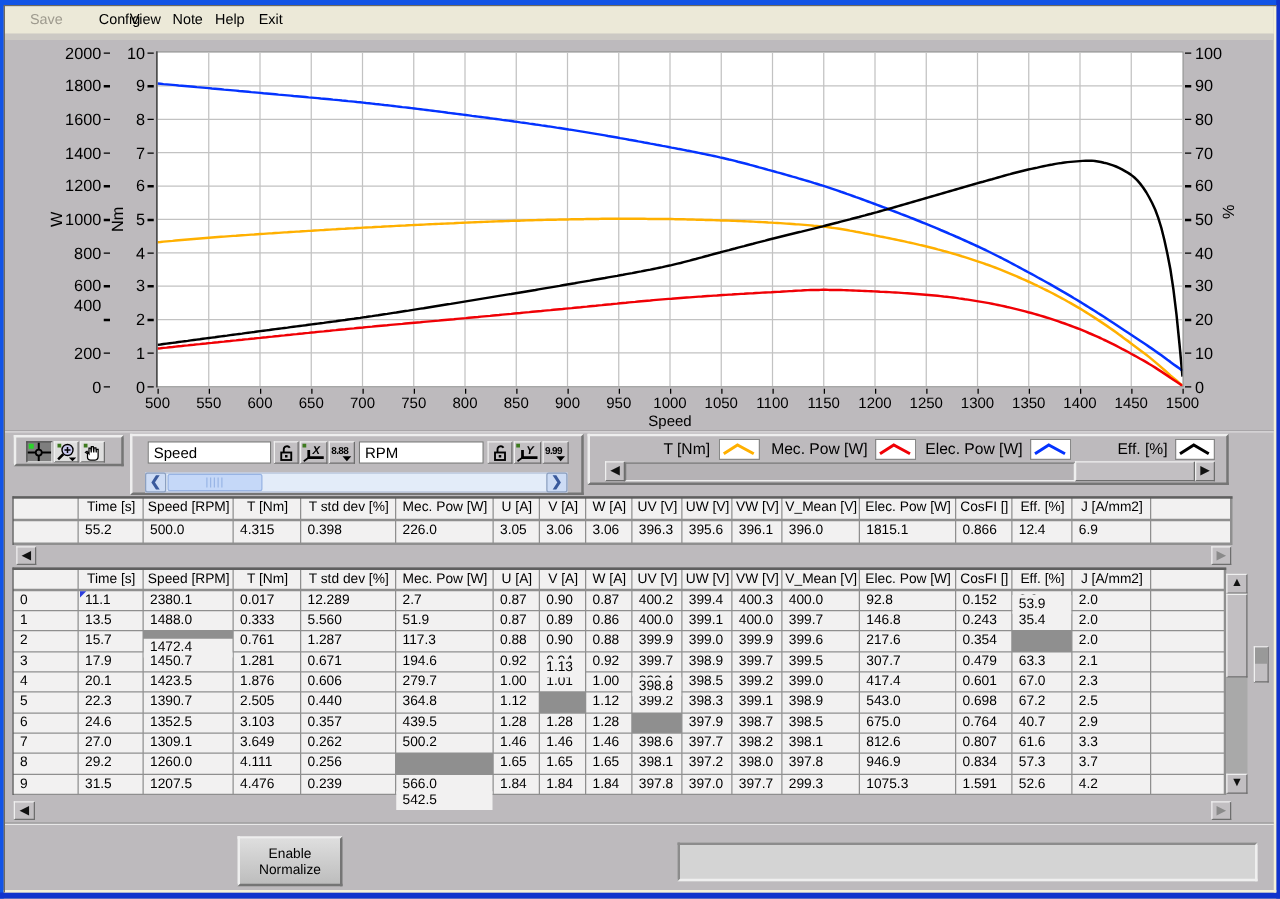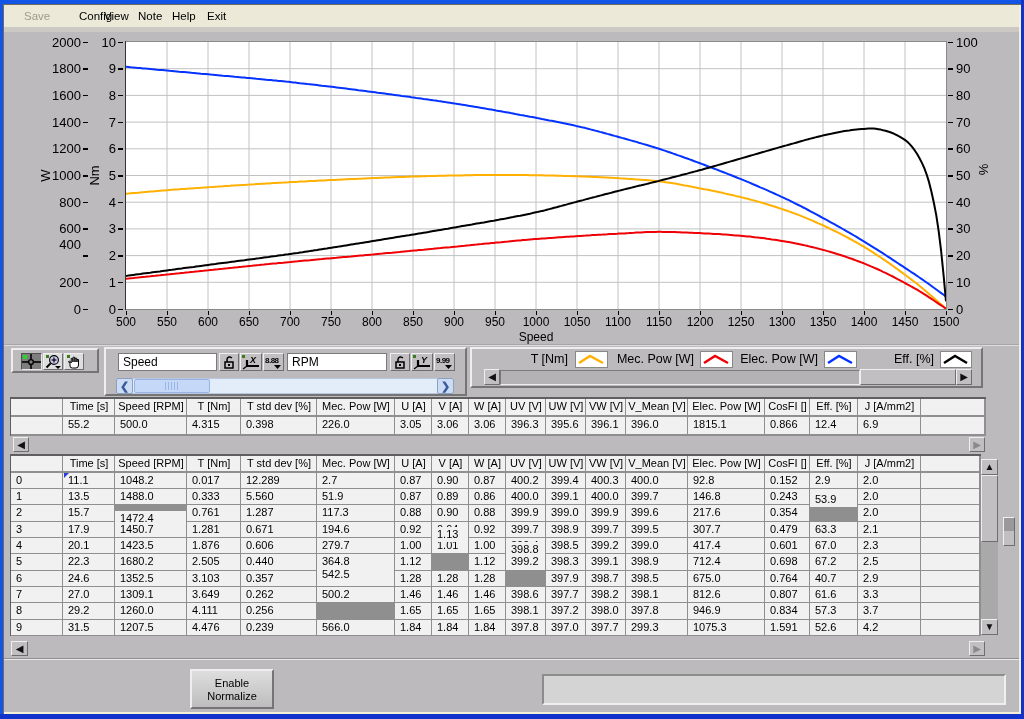--- a/index.html
+++ b/index.html
@@ -331,21 +331,21 @@
 <div class="tc th" style="left:546px;top:456.0px;width:39px;height:15.0px">UW [V]</div>
 <div class="tc th" style="left:586px;top:456.0px;width:39px;height:15.0px">VW [V]</div>
 <div class="tc th" style="left:626px;top:456.0px;width:61px;height:15.0px">V_Mean [V]</div>
 <div class="tc th" style="left:688px;top:456.0px;width:76px;height:15.0px">Elec. Pow [W]</div>
 <div class="tc th" style="left:765px;top:456.0px;width:44px;height:15.0px">CosFI []</div>
 <div class="tc th" style="left:810px;top:456.0px;width:47px;height:15.0px">Eff. [%]</div>
 <div class="tc th" style="left:858px;top:456.0px;width:62px;height:15.0px">J [A/mm2]</div>
 <div class="tc th" style="left:921px;top:456.0px;width:58px;height:15.0px"></div>
 <div class="tc" style="left:11px;top:472.5px;width:51px;height:15.4px">0</div>
 <div class="tc" style="left:63px;top:472.5px;width:51px;height:15.4px">11.1</div>
-<div class="tc" style="left:115px;top:472.5px;width:71px;height:15.4px">1048.2</div>
+<div class="tc" style="left:115px;top:472.5px;width:71px;height:15.4px">2380.1</div>
 <div class="tc" style="left:187px;top:472.5px;width:53px;height:15.4px">0.017</div>
 <div class="tc" style="left:241px;top:472.5px;width:75px;height:15.4px">12.289</div>
 <div class="tc" style="left:317px;top:472.5px;width:77px;height:15.4px">2.7</div>
 <div class="tc" style="left:395px;top:472.5px;width:36px;height:15.4px">0.87</div>
 <div class="tc" style="left:432px;top:472.5px;width:36px;height:15.4px">0.90</div>
 <div class="tc" style="left:469px;top:472.5px;width:36px;height:15.4px">0.87</div>
 <div class="tc" style="left:506px;top:472.5px;width:39px;height:15.4px">400.2</div>
 <div class="tc" style="left:546px;top:472.5px;width:39px;height:15.4px">399.4</div>
 <div class="tc" style="left:586px;top:472.5px;width:39px;height:15.4px">400.3</div>
 <div class="tc" style="left:626px;top:472.5px;width:61px;height:15.4px">400.0</div>
@@ -380,21 +380,21 @@
 <div class="tc" style="left:317px;top:505.2px;width:77px;height:15.4px">117.3</div>
 <div class="tc" style="left:395px;top:505.2px;width:36px;height:15.4px">0.88</div>
 <div class="tc" style="left:432px;top:505.2px;width:36px;height:15.4px">0.90</div>
 <div class="tc" style="left:469px;top:505.2px;width:36px;height:15.4px">0.88</div>
 <div class="tc" style="left:506px;top:505.2px;width:39px;height:15.4px">399.9</div>
 <div class="tc" style="left:546px;top:505.2px;width:39px;height:15.4px">399.0</div>
 <div class="tc" style="left:586px;top:505.2px;width:39px;height:15.4px">399.9</div>
 <div class="tc" style="left:626px;top:505.2px;width:61px;height:15.4px">399.6</div>
 <div class="tc" style="left:688px;top:505.2px;width:76px;height:15.4px">217.6</div>
 <div class="tc" style="left:765px;top:505.2px;width:44px;height:15.4px">0.354</div>
-<div class="tc" style="left:810px;top:492px;width:47px;height:15.4px">53.9</div>
+<div class="tc" style="left:810px;top:476px;width:47px;height:15.4px">53.9</div>
 <div class="tc" style="left:858px;top:505.2px;width:62px;height:15.4px">2.0</div>
 <div class="tc" style="left:921px;top:505.2px;width:58px;height:15.4px"></div>
 <div class="tc" style="left:11px;top:521.6px;width:51px;height:15.4px">3</div>
 <div class="tc" style="left:63px;top:521.6px;width:51px;height:15.4px">17.9</div>
 <div class="tc" style="left:115px;top:521.6px;width:71px;height:15.4px">1450.7</div>
 <div class="tc" style="left:187px;top:521.6px;width:53px;height:15.4px">1.281</div>
 <div class="tc" style="left:241px;top:521.6px;width:75px;height:15.4px">0.671</div>
 <div class="tc" style="left:317px;top:521.6px;width:77px;height:15.4px">194.6</div>
 <div class="tc" style="left:395px;top:521.6px;width:36px;height:15.4px">0.92</div>
 <div class="tc" style="left:432px;top:521.6px;width:36px;height:15.4px">0.94</div>
@@ -421,32 +421,32 @@
 <div class="tc" style="left:546px;top:537.9px;width:39px;height:15.4px">398.5</div>
 <div class="tc" style="left:586px;top:537.9px;width:39px;height:15.4px">399.2</div>
 <div class="tc" style="left:626px;top:537.9px;width:61px;height:15.4px">399.0</div>
 <div class="tc" style="left:688px;top:537.9px;width:76px;height:15.4px">417.4</div>
 <div class="tc" style="left:765px;top:537.9px;width:44px;height:15.4px">0.601</div>
 <div class="tc" style="left:810px;top:537.9px;width:47px;height:15.4px">67.0</div>
 <div class="tc" style="left:858px;top:537.9px;width:62px;height:15.4px">2.3</div>
 <div class="tc" style="left:921px;top:537.9px;width:58px;height:15.4px"></div>
 <div class="tc" style="left:11px;top:554.3px;width:51px;height:15.4px">5</div>
 <div class="tc" style="left:63px;top:554.3px;width:51px;height:15.4px">22.3</div>
-<div class="tc" style="left:115px;top:554.3px;width:71px;height:15.4px">1680.2</div>
+<div class="tc" style="left:115px;top:554.3px;width:71px;height:15.4px">1390.7</div>
 <div class="tc" style="left:187px;top:554.3px;width:53px;height:15.4px">2.505</div>
 <div class="tc" style="left:241px;top:554.3px;width:75px;height:15.4px">0.440</div>
 <div class="tc" style="left:317px;top:554.3px;width:77px;height:15.4px">364.8</div>
 <div class="tc" style="left:395px;top:554.3px;width:36px;height:15.4px">1.12</div>
 <div class="tc" style="left:432px;top:527px;width:36px;height:15.4px">1.13</div>
 <div class="tc" style="left:469px;top:554.3px;width:36px;height:15.4px">1.12</div>
 <div class="tc" style="left:506px;top:554.3px;width:39px;height:15.4px">399.2</div>
 <div class="tc" style="left:546px;top:554.3px;width:39px;height:15.4px">398.3</div>
 <div class="tc" style="left:586px;top:554.3px;width:39px;height:15.4px">399.1</div>
 <div class="tc" style="left:626px;top:554.3px;width:61px;height:15.4px">398.9</div>
-<div class="tc" style="left:688px;top:554.3px;width:76px;height:15.4px">712.4</div>
+<div class="tc" style="left:688px;top:554.3px;width:76px;height:15.4px">543.0</div>
 <div class="tc" style="left:765px;top:554.3px;width:44px;height:15.4px">0.698</div>
 <div class="tc" style="left:810px;top:554.3px;width:47px;height:15.4px">67.2</div>
 <div class="tc" style="left:858px;top:554.3px;width:62px;height:15.4px">2.5</div>
 <div class="tc" style="left:921px;top:554.3px;width:58px;height:15.4px"></div>
 <div class="tc" style="left:11px;top:570.6px;width:51px;height:15.4px">6</div>
 <div class="tc" style="left:63px;top:570.6px;width:51px;height:15.4px">24.6</div>
 <div class="tc" style="left:115px;top:570.6px;width:71px;height:15.4px">1352.5</div>
 <div class="tc" style="left:187px;top:570.6px;width:53px;height:15.4px">3.103</div>
 <div class="tc" style="left:241px;top:570.6px;width:75px;height:15.4px">0.357</div>
 <div class="tc" style="left:317px;top:570.6px;width:77px;height:15.4px">439.5</div>
@@ -478,21 +478,21 @@
 <div class="tc" style="left:688px;top:587.0px;width:76px;height:15.4px">812.6</div>
 <div class="tc" style="left:765px;top:587.0px;width:44px;height:15.4px">0.807</div>
 <div class="tc" style="left:810px;top:587.0px;width:47px;height:15.4px">61.6</div>
 <div class="tc" style="left:858px;top:587.0px;width:62px;height:15.4px">3.3</div>
 <div class="tc" style="left:921px;top:587.0px;width:58px;height:15.4px"></div>
 <div class="tc" style="left:11px;top:603.3px;width:51px;height:15.4px">8</div>
 <div class="tc" style="left:63px;top:603.3px;width:51px;height:15.4px">29.2</div>
 <div class="tc" style="left:115px;top:603.3px;width:71px;height:15.4px">1260.0</div>
 <div class="tc" style="left:187px;top:603.3px;width:53px;height:15.4px">4.111</div>
 <div class="tc" style="left:241px;top:603.3px;width:75px;height:15.4px">0.256</div>
-<div class="tc" style="left:317px;top:567px;width:77px;height:15.4px">542.5</div>
+<div class="tc" style="left:317px;top:633px;width:77px;height:15.4px">542.5</div>
 <div class="tc" style="left:395px;top:603.3px;width:36px;height:15.4px">1.65</div>
 <div class="tc" style="left:432px;top:603.3px;width:36px;height:15.4px">1.65</div>
 <div class="tc" style="left:469px;top:603.3px;width:36px;height:15.4px">1.65</div>
 <div class="tc" style="left:506px;top:603.3px;width:39px;height:15.4px">398.1</div>
 <div class="tc" style="left:546px;top:603.3px;width:39px;height:15.4px">397.2</div>
 <div class="tc" style="left:586px;top:603.3px;width:39px;height:15.4px">398.0</div>
 <div class="tc" style="left:626px;top:603.3px;width:61px;height:15.4px">397.8</div>
 <div class="tc" style="left:688px;top:603.3px;width:76px;height:15.4px">946.9</div>
 <div class="tc" style="left:765px;top:603.3px;width:44px;height:15.4px">0.834</div>
 <div class="tc" style="left:810px;top:603.3px;width:47px;height:15.4px">57.3</div>

